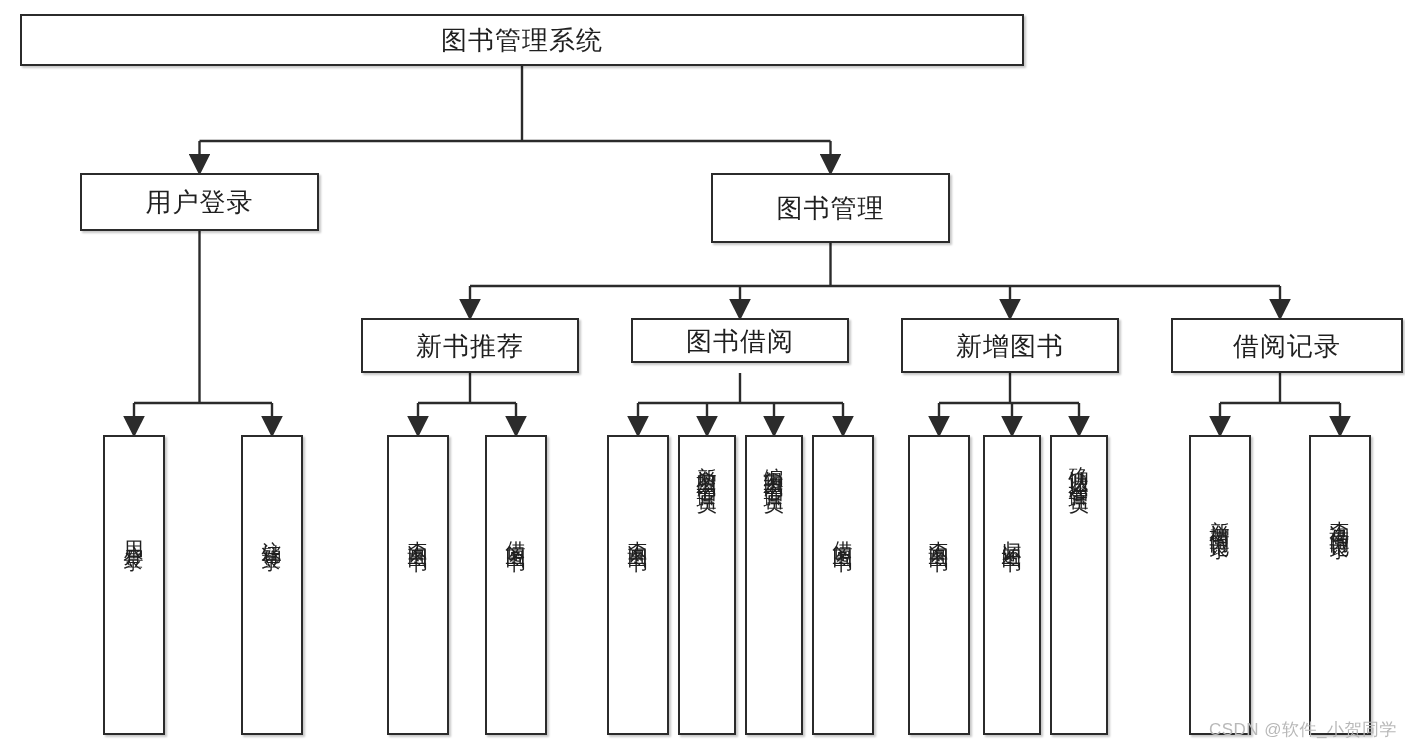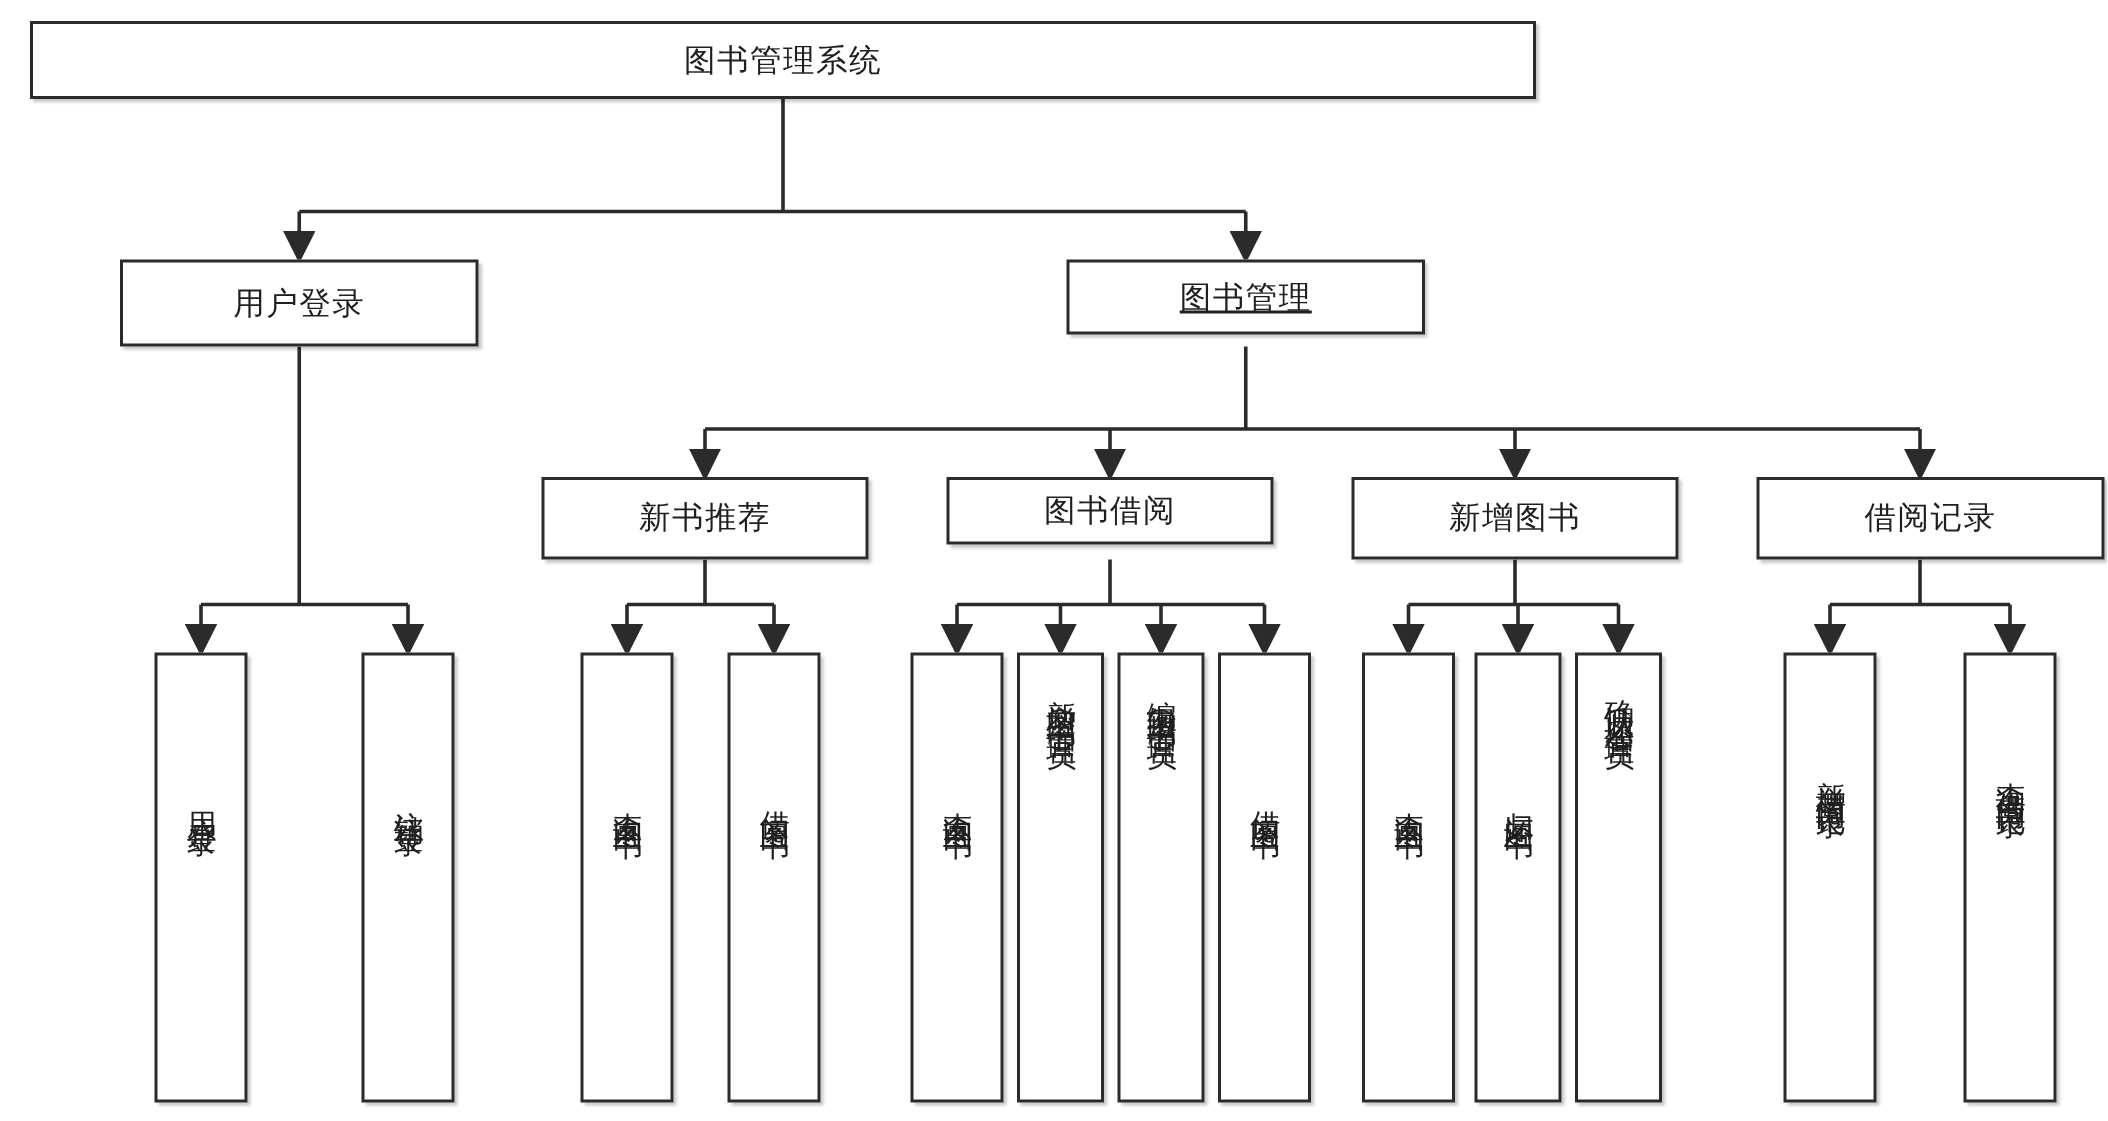--- a/index.html
+++ b/index.html
@@ -31,21 +31,21 @@
     background: #ffffff;
     border: 2px solid #2b2b2b;
     box-shadow: 2px 2px 2px rgba(0,0,0,0.22);
     display: flex;
     align-items: center;
     justify-content: center;
     color: #1f1f1f;
   }
   .node.horizontal .label {
     writing-mode: horizontal-tb;
-    font-size: 21px;
+    font-size: 26px;
     letter-spacing: 1px;
     white-space: nowrap;
     line-height: 1;
   }
   .node.vertical {
     align-items: flex-start;
     justify-content: center;
     padding-top: 10px;
   }
   .node.vertical .label {
@@ -123,21 +123,21 @@
       </g>
   </svg>
 
   <div id="nodes">
       <div class="node horizontal" style="left: 20px; top: 14px; width: 1004px; height: 52px;">
         <span class="label">图书管理系统</span>
       </div>
       <div class="node horizontal" style="left: 80px; top: 173px; width: 239px; height: 58px;">
         <span class="label">用户登录</span>
       </div>
-      <div class="node horizontal" style="left: 711px; top: 173px; width: 239px; height: 50px; text-decoration: underline;">
+      <div class="node horizontal" style="left: 711px; top: 173px; width: 239px; height: 70px;">
         <span class="label">图书管理</span>
       </div>
       <div class="node horizontal" style="left: 361px; top: 318px; width: 218px; height: 55px;">
         <span class="label">新书推荐</span>
       </div>
       <div class="node horizontal" style="left: 631px; top: 318px; width: 218px; height: 45px;">
         <span class="label">图书借阅</span>
       </div>
       <div class="node horizontal" style="left: 901px; top: 318px; width: 218px; height: 55px;">
         <span class="label">新增图书</span>
@@ -179,13 +179,14 @@
         <span class="label">确认归还（管理员）</span>
       </div>
       <div class="node vertical mid2" style="left: 1189px; top: 435px; width: 62px; height: 300px;">
         <span class="label">新增借阅记录</span>
       </div>
       <div class="node vertical mid2" style="left: 1309px; top: 435px; width: 62px; height: 300px;">
         <span class="label">查询借阅记录</span>
       </div>
     </div>
 
+  <div class="watermark">CSDN @软件_小贺同学</div>
 </div>
 
 </body></html>

